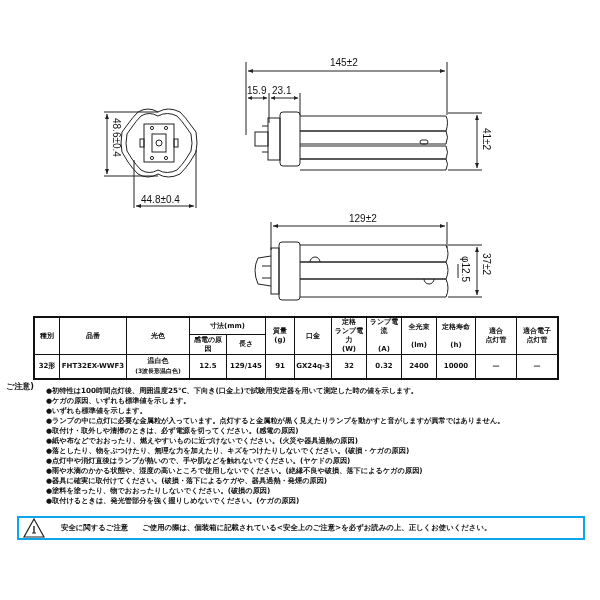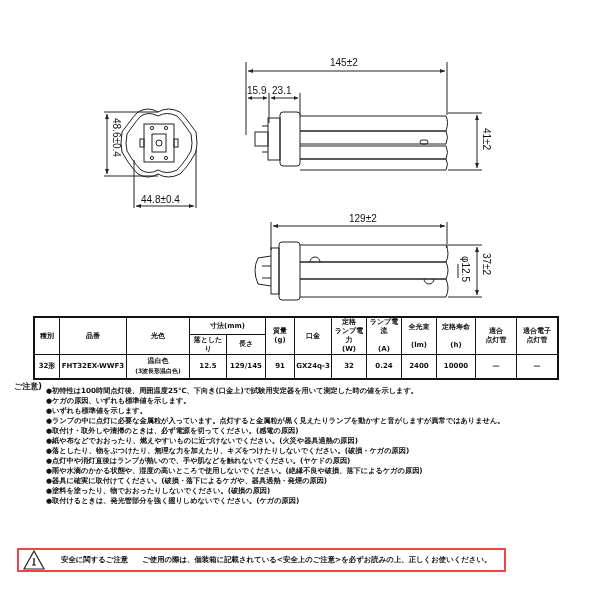--- a/index.html
+++ b/index.html
@@ -7,27 +7,27 @@
          font-family: "DejaVu Sans", sans-serif; color: #111; }
   svg.drw { position: absolute; left: 0; top: 0; }
   .dimtxt { font-family: "Liberation Sans", sans-serif; font-size: 10px; fill: #111; }
   table.spec { position: absolute; left: 33px; top: 316px; border-collapse: collapse;
                font-size: 7px; font-weight: bold; }
   table.spec td { border: 1px solid #111; text-align: center; vertical-align: middle;
                   padding: 0 1px; line-height: 9px; }
   table.spec { border: 2px solid #111; }
   .notes { position: absolute; left: 2px; top: 382px; width: 596px; font-size: 7.2px;
            font-weight: bold; line-height: 10px; }
-  .notes .head { position: absolute; left: 12px; top: 0; font-size: 8px; }
+  .notes .head { position: absolute; left: 4px; top: 0; font-size: 8px; }
   .notes ul { list-style: none; margin: 4px; padding: 0; position: absolute; left: 40px; top: 0; width: 556px; }
   .notes li { white-space: nowrap; }
   .notes li::before { content: "●"; font-size: 7px; }
-  .safety { position: absolute; left: 17px; top: 516px; width: 489px; height: 24px;
-            border: 2px solid #ef4444; box-sizing: border-box; display: flex; align-items: center;
-            font-size: 7.4px; font-weight: bold; margin-top: 32px; }
+  .safety { position: absolute; left: 17px; top: 516px; width: 568px; height: 24px;
+            border: 2px solid #0ea5e9; box-sizing: border-box; display: flex; align-items: center;
+            font-size: 7.4px; font-weight: bold; }
   .safety .tri { width: 22px; height: 20px; margin-left: 4px; margin-right: 16px; }
 </style>
 </head>
 <body>
 
 <svg class="drw" width="600" height="310" viewBox="0 0 600 310">
   <g stroke="#222" fill="none" stroke-width="1">
 
     <g>
       <path d="M138 112 Q148 106 158 112 Q168 106 180 112 Q186 118 190 124 L196 132 Q198 144 196 152 L190 162 Q186 168 180 174 Q168 180 158 174 Q148 180 138 174 Q132 168 128 162 L122 152 Q120 144 122 132 L128 124 Q132 118 138 112 Z"></path>
@@ -131,33 +131,33 @@
     <td rowspan="2" style="width:26px"><span>質量</span><br><span>(g)</span></td>
     <td rowspan="2" style="width:34px">口金</td>
     <td rowspan="2" style="width:32px"><span>定格</span><br><span>ランプ電力</span><br><span>(W)</span></td>
     <td rowspan="2" style="width:32px"><span>ランプ電流</span><br><br><span>(A)</span></td>
     <td rowspan="2" style="width:32px"><span>全光束</span><br><br><span>(lm)</span></td>
     <td rowspan="2" style="width:36px"><span>定格寿命</span><br><br><span>(h)</span></td>
     <td rowspan="2" style="width:38px"><span>適合</span><br><span>点灯管</span></td>
     <td rowspan="2" style="width:38px"><span>適合電子</span><br><span>点灯管</span></td>
   </tr>
   <tr style="height:12px">
-    <td style="width:34px">落としたり</td>
+    <td style="width:34px">感電の原因</td>
     <td style="width:36px">長さ</td>
   </tr>
   <tr style="height:24px">
     <td>32形</td>
     <td>FHT32EX-WWF3</td>
     <td><span>温白色</span><br><span style="font-size:6px">(3波長形温白色)</span></td>
     <td>12.5</td>
     <td>129/145</td>
     <td>91</td>
     <td>GX24q-3</td>
     <td>32</td>
-    <td>0.24</td>
+    <td>0.32</td>
     <td>2400</td>
     <td>10000</td>
     <td>—</td>
     <td>—</td>
   </tr>
 </tbody>
   </table>
 
 <div class="notes">
   <span class="head">ご注意)</span>

